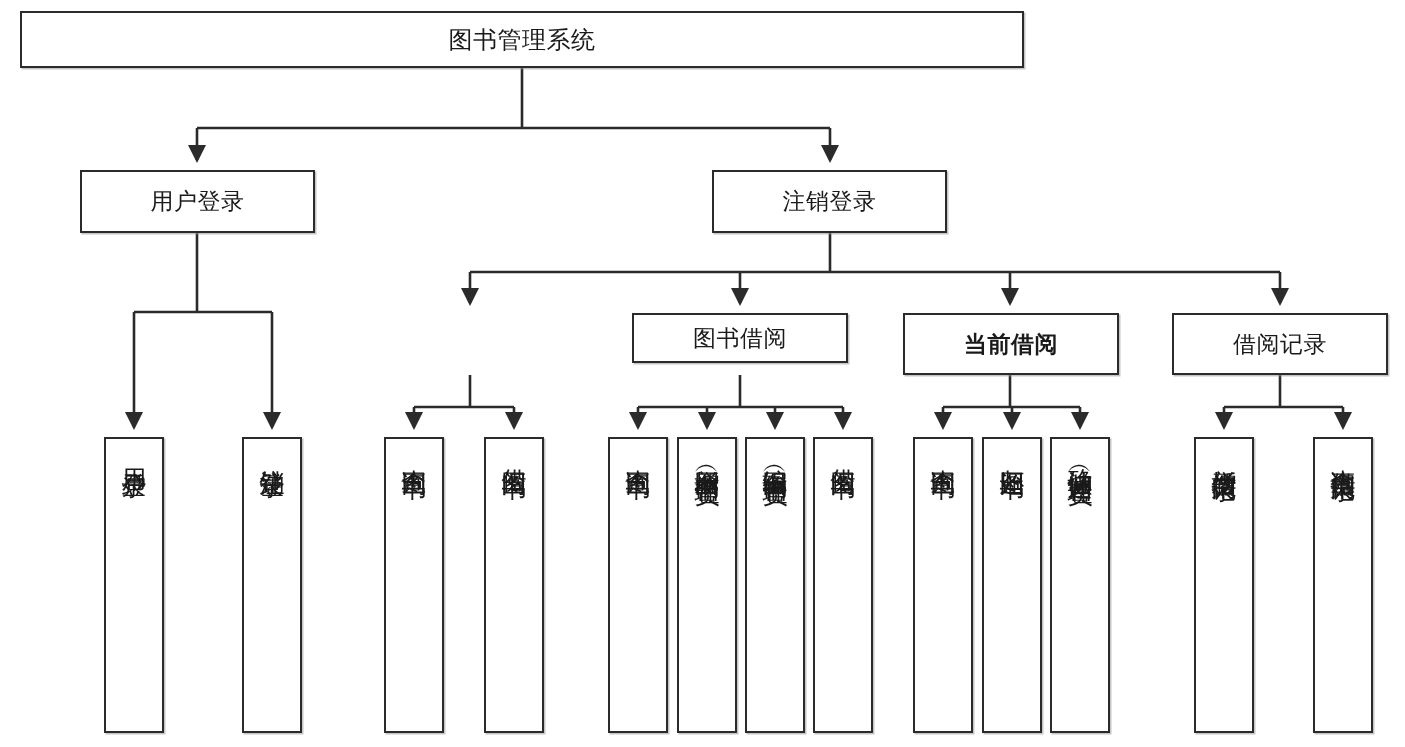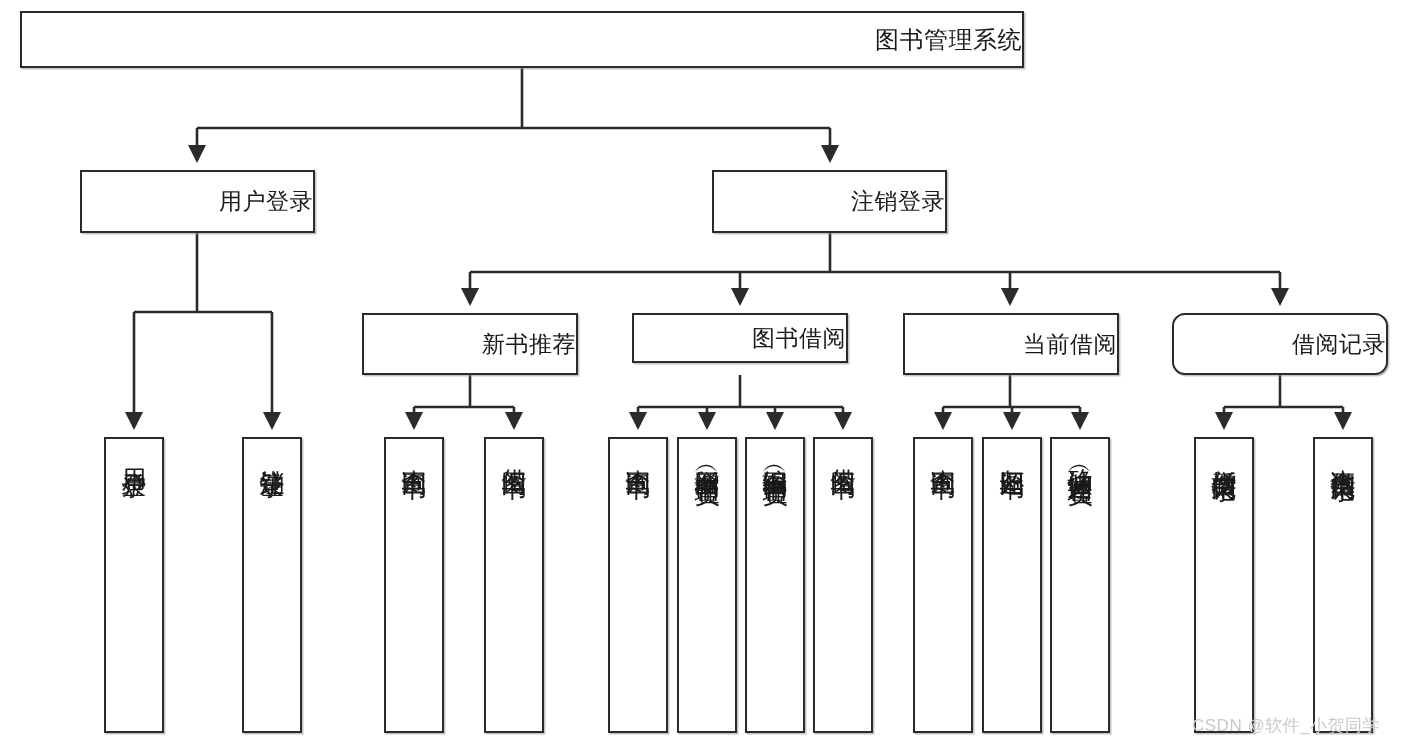--- a/index.html
+++ b/index.html
@@ -16,21 +16,21 @@
   }
   .svg-layer{position:absolute;left:0;top:0;width:1405px;height:747px;pointer-events:none;}
 
   .node{
     position:absolute;
     box-sizing:border-box;
     background:#ffffff;
     border:2.5px solid #2b2b2b;
     display:flex;
     align-items:center;
-    justify-content:flex-end;
+    justify-content:center;
     color:#1a1a1a;
     box-shadow:1.5px 1.5px 0 rgba(150,150,150,0.55);
   }
   .node-label{
     font-size:23px;
     line-height:1.15;
     letter-spacing:0.5px;
     white-space:nowrap;
     color:#1a1a1a;
   }
@@ -128,30 +128,27 @@
     <span class="node-label">图书管理系统</span>
   </div>
 
   <div class="node level1" style="left:80px;top:170px;width:235px;height:63px;">
     <span class="node-label">用户登录</span>
   </div>
   <div class="node level1" style="left:712px;top:170px;width:235px;height:63px;">
     <span class="node-label">注销登录</span>
   </div>
 
-  <div class="node level2" style="left:362px;top:313px;width:216px;height:62px;">
-    <span class="node-label">新书推荐</span>
-  </div>
   <div class="node level2" style="left:632px;top:313px;width:216px;height:50px;">
     <span class="node-label">图书借阅</span>
   </div>
-  <div class="node level2" style="left:903px;top:313px;width:216px;height:62px;">
+  <div class="node level2" style="left:903px;top:313px;width:216px;height:62px;font-weight:bold;">
     <span class="node-label">当前借阅</span>
   </div>
-  <div class="node level2" style="left:1172px;top:313px;width:216px;height:62px;border-radius:13px;">
+  <div class="node level2" style="left:1172px;top:313px;width:216px;height:62px;">
     <span class="node-label">借阅记录</span>
   </div>
 
   <div class="node leaf" style="left:104px;top:437px;width:60px;height:296px;">
     <span class="node-label">用户登录</span>
   </div>
   <div class="node leaf" style="left:242px;top:437px;width:60px;height:296px;">
     <span class="node-label">注销登录</span>
   </div>
 
@@ -185,15 +182,14 @@
     <span class="node-label">确认归还（管理员）</span>
   </div>
 
   <div class="node leaf" style="left:1194px;top:437px;width:60px;height:296px;">
     <span class="node-label">新增借阅记录</span>
   </div>
   <div class="node leaf" style="left:1313px;top:437px;width:60px;height:296px;">
     <span class="node-label">查询借阅记录</span>
   </div>
 
-  <div class="watermark">CSDN @软件_小贺同学</div>
 
 </div>
 
 </body></html>

